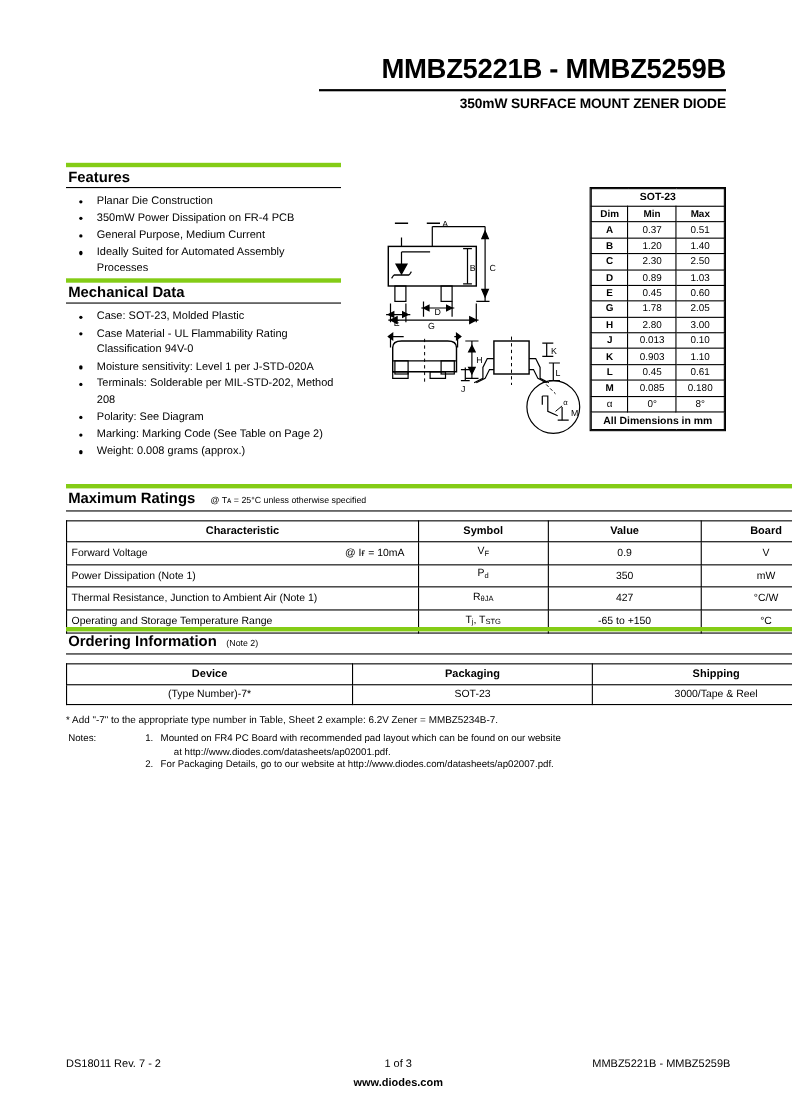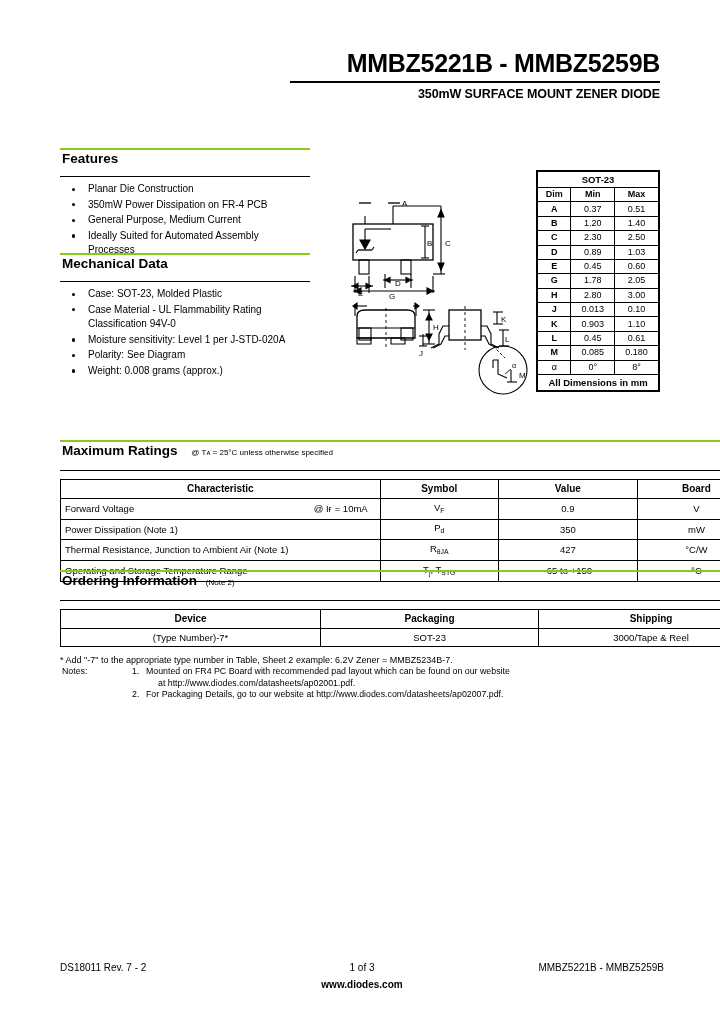--- a/index.html
+++ b/index.html
@@ -86,23 +86,23 @@
     white-space: nowrap;
   }
 
   
   .sec {
     position: absolute;
   }
   .sec-head {
     font-size: 13.5px;
     font-weight: bold;
-    border-top: 2px solid #84cc16;
+    border-top: 4px solid #84cc16;
     border-bottom: 1.2px solid #000;
-    padding: 1px 0 9px 2px;
+    padding: 1px 0 1px 2px;
     line-height: 16px;
   }
   .sec-head .note {
     font-size: 8px;
     font-weight: normal;
   }
 
   
   ul.bullets {
     list-style: none;
@@ -253,21 +253,23 @@
       <li style="max-width:215px;">Ideally Suited for Automated Assembly Processes</li>
     </ul>
   </div>
 
   <div class="sec" style="left:60px; top:253px; width:250px;">
     <div class="sec-head">Mechanical Data</div>
     <ul class="bullets">
       <li>Case: SOT-23, Molded Plastic</li>
       <li style="max-width:222px;">Case Material - UL Flammability Rating Classification 94V-0</li>
       <li>Moisture sensitivity:  Level 1 per J-STD-020A</li>
+      <li style="max-width:218px;">Terminals: Solderable per MIL-STD-202, Method 208</li>
       <li>Polarity: See Diagram</li>
+      <li>Marking: Marking Code (See Table on Page 2)</li>
       <li>Weight: 0.008 grams (approx.)</li>
     </ul>
   </div>
 
   <div class="drawing">
     <svg width="190" height="215" viewBox="0 0 190 215">
       <g stroke="#000" fill="none" stroke-width="1.1">
 
         <path d="M 20 18 L 20 26"></path>
         <path d="M 48 8 L 48 26"></path>

